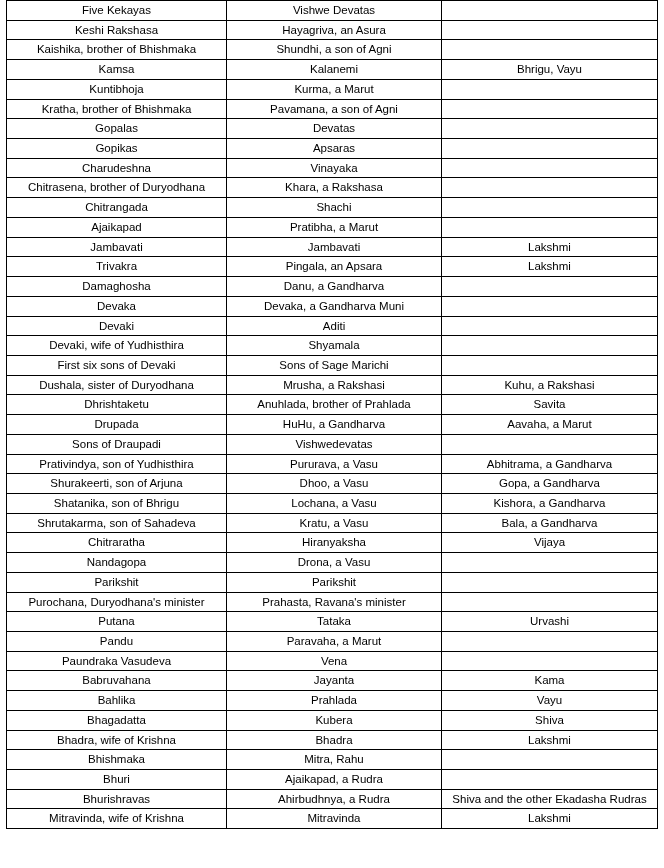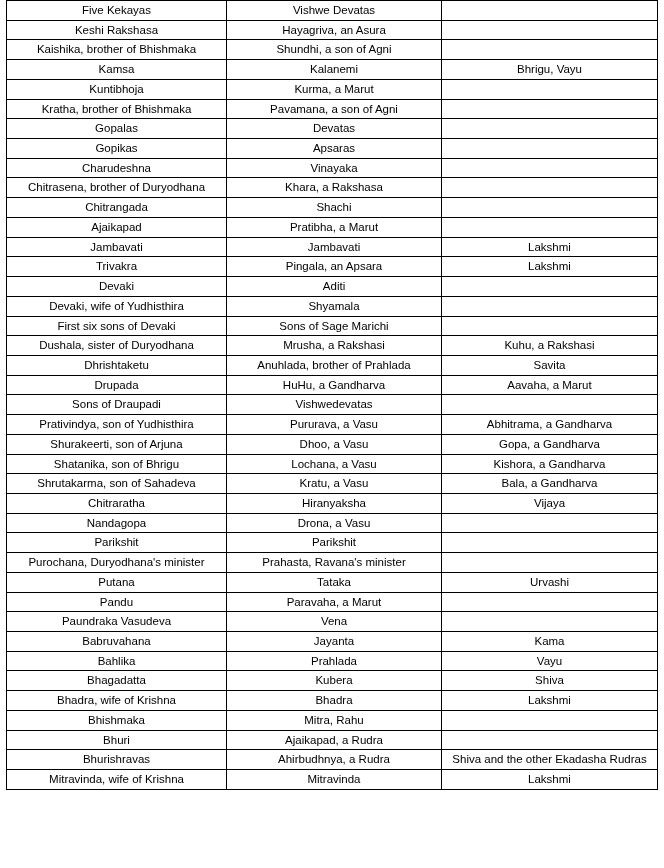--- a/index.html
+++ b/index.html
@@ -112,20 +112,30 @@
           <td>Jambavati</td>
           <td>Jambavati</td>
           <td>Lakshmi</td>
         </tr>
         <tr>
           <td>Trivakra</td>
           <td>Pingala, an Apsara</td>
           <td>Lakshmi</td>
         </tr>
         <tr>
+          <td>Damaghosha</td>
+          <td>Danu, a Gandharva</td>
+          <td></td>
+        </tr>
+        <tr>
+          <td>Devaka</td>
+          <td>Devaka, a Gandharva Muni</td>
+          <td></td>
+        </tr>
+        <tr>
           <td>Devaki</td>
           <td>Aditi</td>
           <td></td>
         </tr>
         <tr>
           <td>Devaki, wife of Yudhisthira</td>
           <td>Shyamala</td>
           <td></td>
         </tr>
         <tr>

